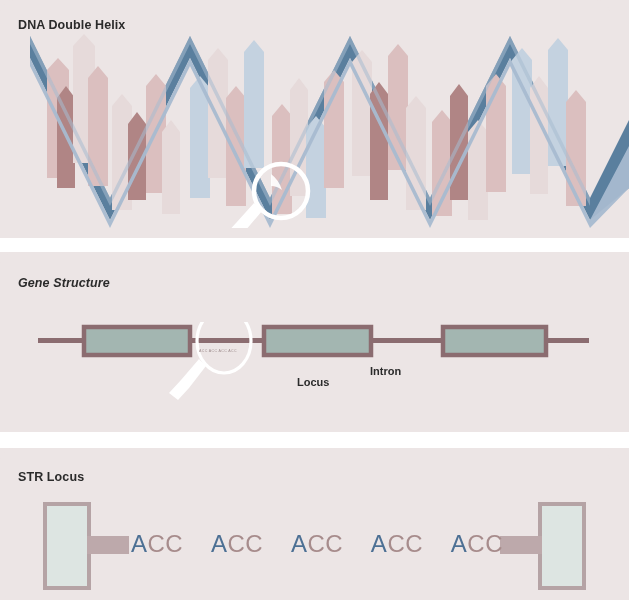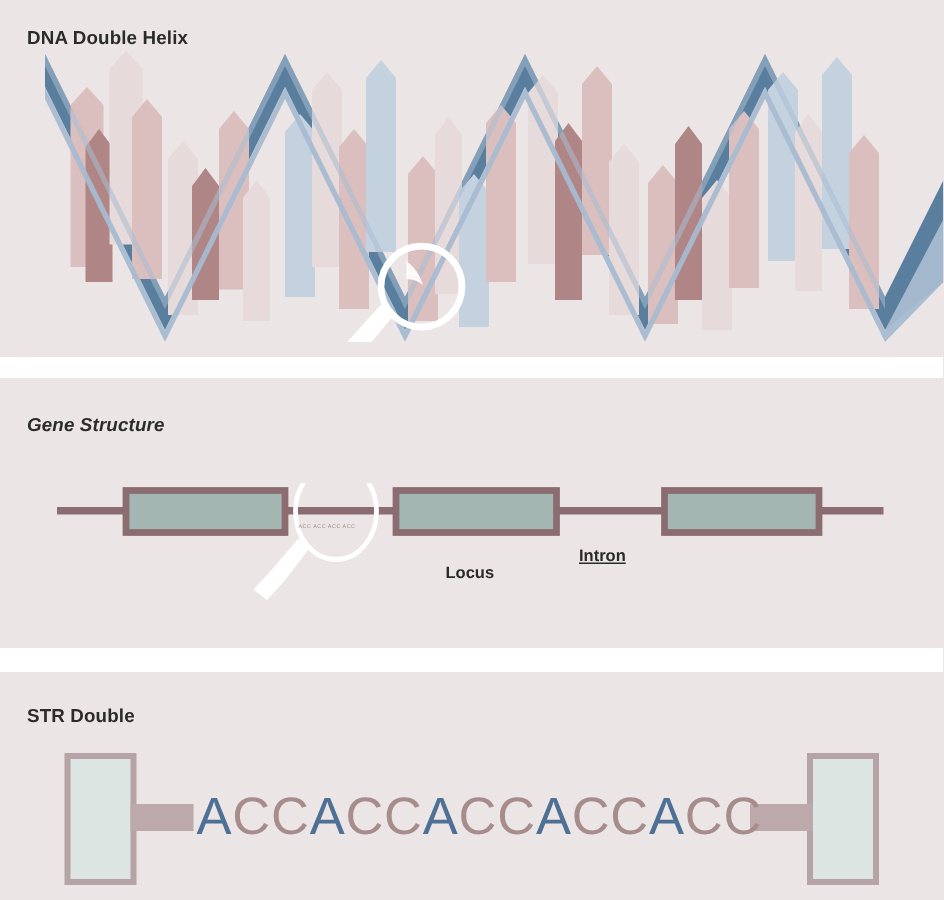--- a/index.html
+++ b/index.html
@@ -71,42 +71,42 @@
   }
   .gene-label {
     position: absolute;
     font-size: 11px;
     font-weight: bold;
     color: #2b2b2b;
     font-family: "Liberation Sans", sans-serif;
     white-space: nowrap;
   }
   #label-exon   { left: 297px; top: 124px; }
-  #label-intron { left: 386px; top: 113px; text-decoration: underline; }
+  #label-intron { left: 370px; top: 113px; }
 
   
   #str-svg {
     position: absolute;
     left: 0;
     top: 48px;
   }
   #str-repeats {
     position: absolute;
     left: 131px;
     top: 75px;
     width: 372px;
     height: 42px;
     display: flex;
     align-items: center;
     justify-content: space-between;
     letter-spacing: 0.5px;
   }
   .repeat-unit {
     font-family: "Liberation Sans", sans-serif;
-    font-size: 35px;
+    font-size: 24px;
     font-weight: normal;
     white-space: nowrap;
     line-height: 1;
   }
   .repeat-unit .b1 { color: #4d7094; }
   .repeat-unit .b2 { color: #a78c8c; }
 
   
   #micro-text {
     position: absolute;
@@ -239,21 +239,21 @@
 
   <div class="divider" id="divider-2">
     <svg width="629" height="76" viewBox="0 0 629 76">
       <path d="M0,4 L629,4 L629,20 L0,20 Z" fill="#ffffff"></path>
       <path d="M268,4 L314,62 L360,4 L400,4 L322,96 L306,96 L229,4 Z" fill="#ffffff"></path>
     </svg>
   </div>
 
   <div class="panel" id="panel-str">
 
-    <div class="panel-title" id="title-str">STR Double</div>
+    <div class="panel-title" id="title-str">STR Locus</div>
 
     <svg id="str-svg" width="629" height="104" viewBox="0 0 629 104">
 
       <g>
         <rect x="45" y="8" width="44" height="84" fill="#dde5e2" stroke="#b5a3a5" stroke-width="4"></rect>
         <rect x="87" y="40" width="42" height="18" fill="#bda9ab"></rect>
       </g>
 
       <g>
         <rect x="540" y="8" width="44" height="84" fill="#dde5e2" stroke="#b5a3a5" stroke-width="4"></rect>

